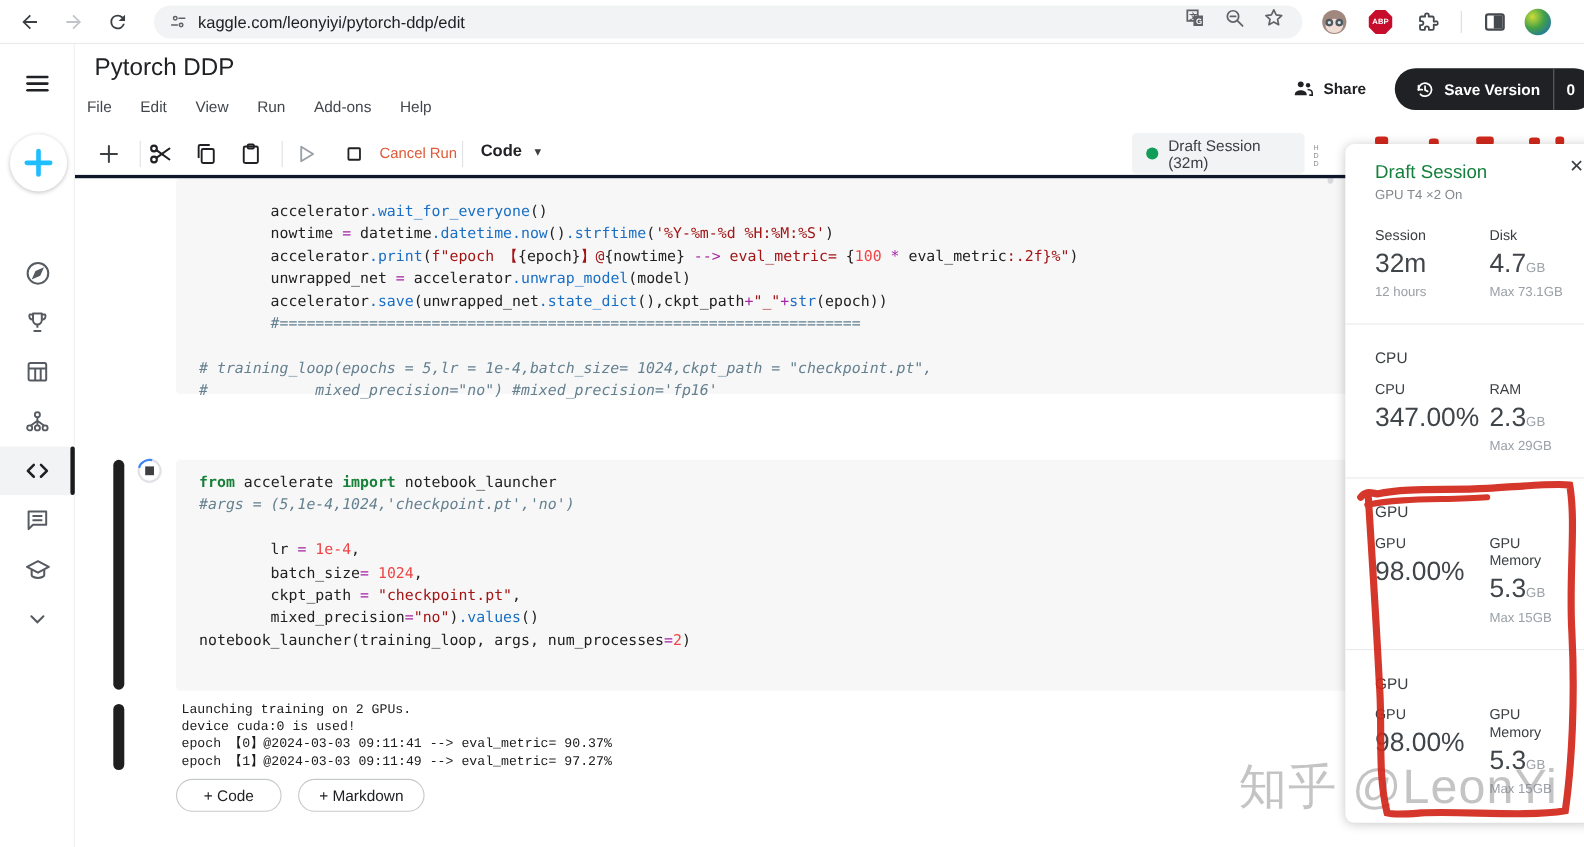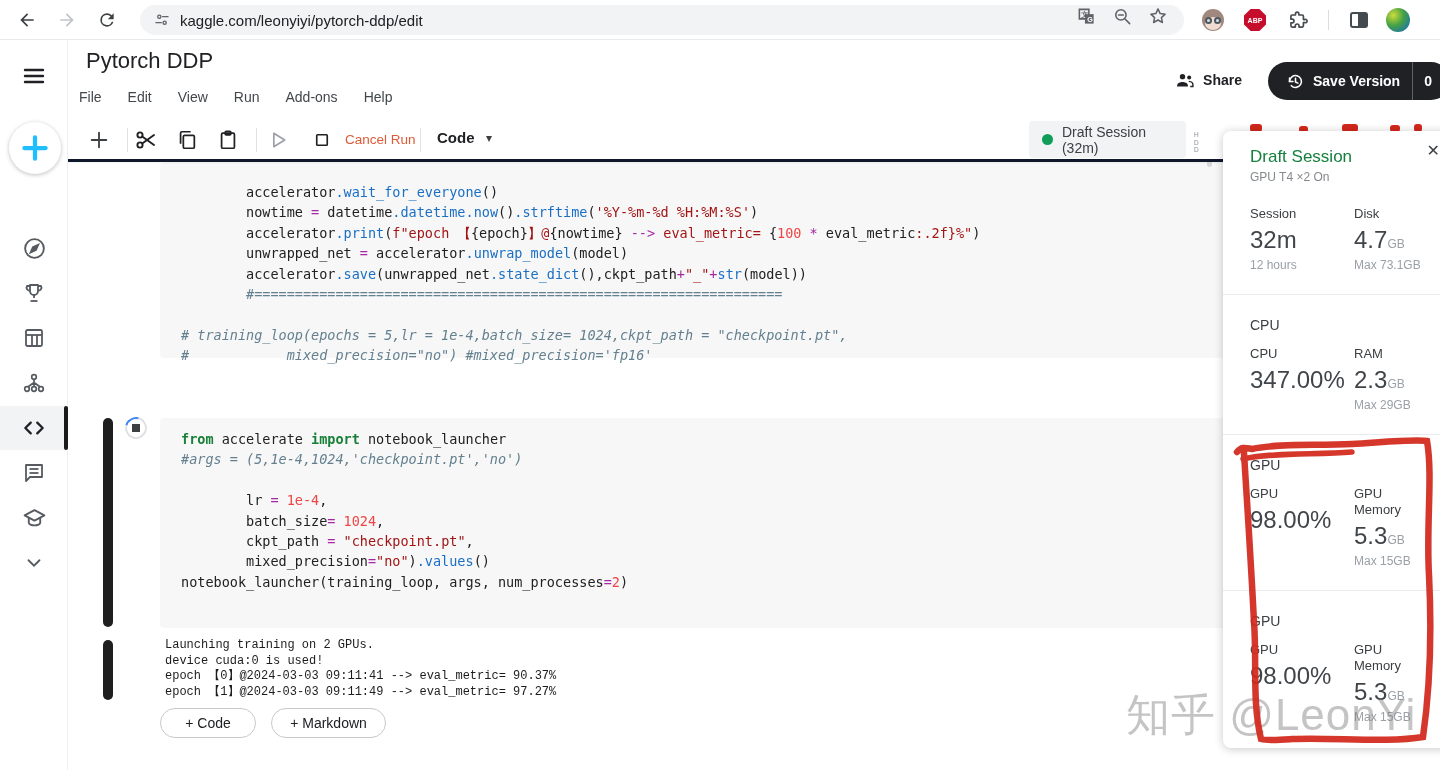--- a/index.html
+++ b/index.html
@@ -348,21 +348,21 @@
         <div>D</div>
       </div>
   </div>
 
   <div class="code-cell" id="cell1">
     <div class="codewrap code" id="code1">
         <div class="code-line"><span class="tk-p">        accelerator</span><span class="tk-b">.wait_for_everyone</span><span class="tk-p">()</span></div>
         <div class="code-line"><span class="tk-p">        nowtime </span><span class="tk-o">=</span><span class="tk-p"> datetime</span><span class="tk-b">.datetime</span><span class="tk-b">.now</span><span class="tk-p">()</span><span class="tk-b">.strftime</span><span class="tk-p">(</span><span class="tk-s">'%Y-%m-%d %H:%M:%S'</span><span class="tk-p">)</span></div>
         <div class="code-line"><span class="tk-p">        accelerator</span><span class="tk-b">.print</span><span class="tk-p">(</span><span class="tk-s">f"epoch 【</span><span class="tk-p">{epoch}</span><span class="tk-s">】@</span><span class="tk-p">{nowtime}</span><span class="tk-s"> </span><span class="tk-o">--&gt;</span><span class="tk-s"> eval_metric= </span><span class="tk-p">{</span><span class="tk-n">100</span><span class="tk-p"> </span><span class="tk-o">*</span><span class="tk-p"> eval_metric</span><span class="tk-s">:.2f}%"</span><span class="tk-p">)</span></div>
         <div class="code-line"><span class="tk-p">        unwrapped_net </span><span class="tk-o">=</span><span class="tk-p"> accelerator</span><span class="tk-b">.unwrap_model</span><span class="tk-p">(model)</span></div>
-        <div class="code-line"><span class="tk-p">        accelerator</span><span class="tk-b">.save</span><span class="tk-p">(unwrapped_net</span><span class="tk-b">.state_dict</span><span class="tk-p">(),ckpt_path</span><span class="tk-o">+</span><span class="tk-s">"_"</span><span class="tk-o">+</span><span class="tk-b">str</span><span class="tk-p">(model))</span></div>
+        <div class="code-line"><span class="tk-p">        accelerator</span><span class="tk-b">.save</span><span class="tk-p">(unwrapped_net</span><span class="tk-b">.state_dict</span><span class="tk-p">(),ckpt_path</span><span class="tk-o">+</span><span class="tk-s">"_"</span><span class="tk-o">+</span><span class="tk-b">str</span><span class="tk-p">(epoch))</span></div>
         <div class="code-line"><span class="tk-c">        #=================================================================</span></div>
         <div class="code-line"></div>
         <div class="code-line"><span class="tk-c"># training_loop(epochs = 5,lr = 1e-4,batch_size= 1024,ckpt_path = "checkpoint.pt",</span></div>
         <div class="code-line"><span class="tk-c">#            mixed_precision="no") #mixed_precision='fp16'</span></div>
       </div>
   </div>
 
   <div class="cell-bar" id="bar2"></div>
   <div id="spinner"></div>
   <div id="spinner-core"></div>

